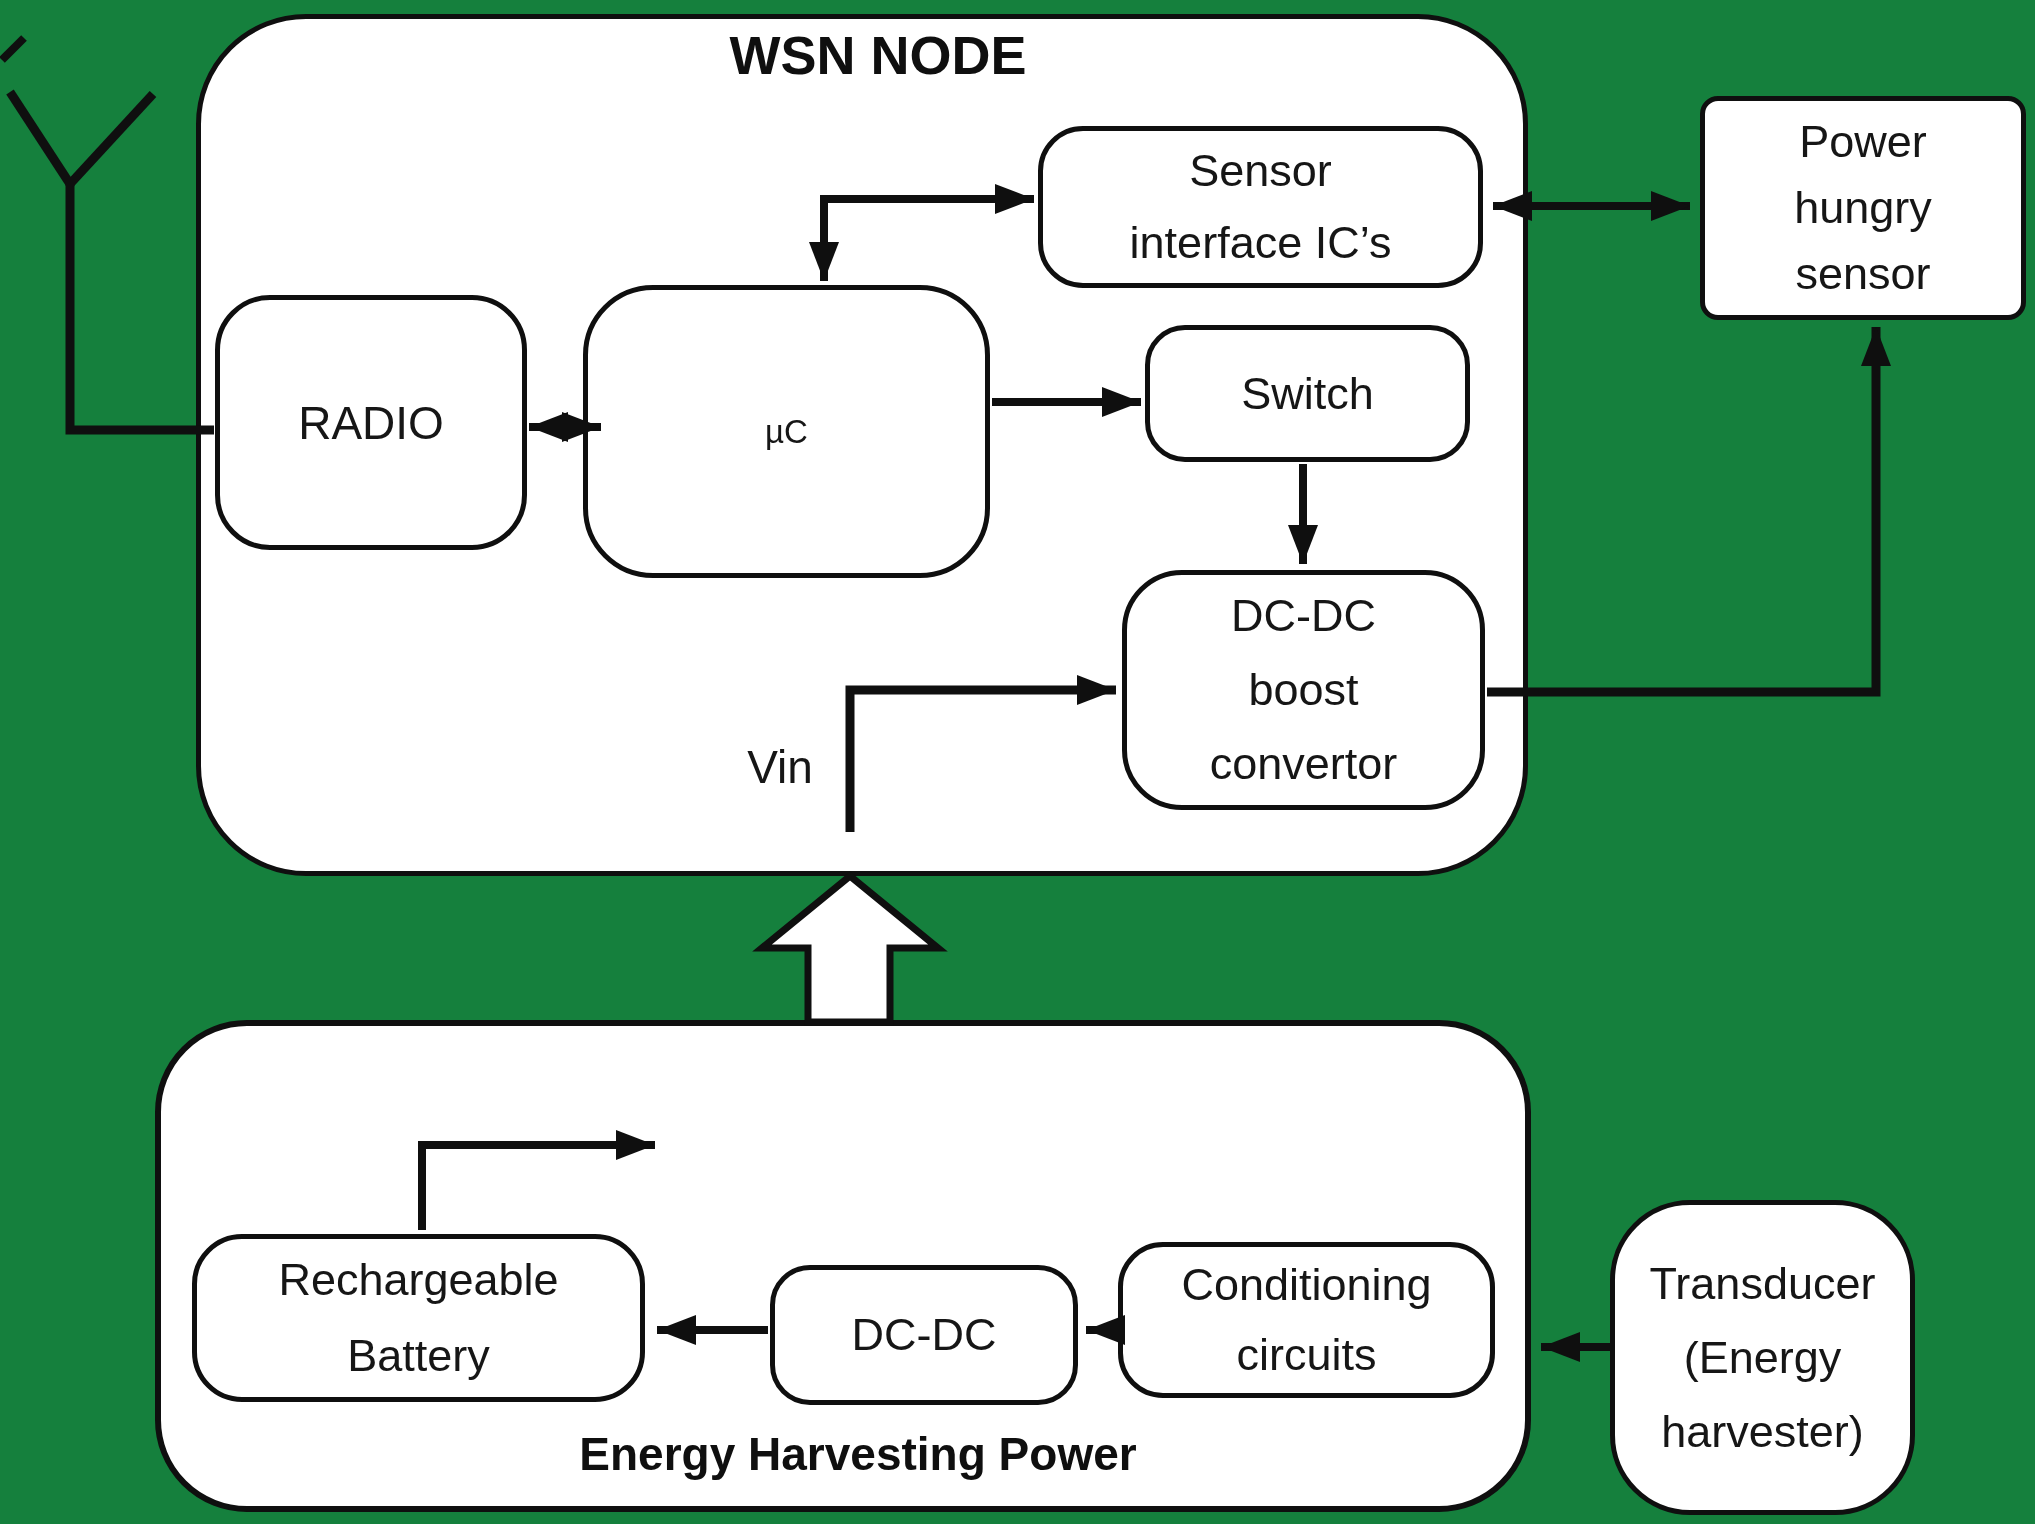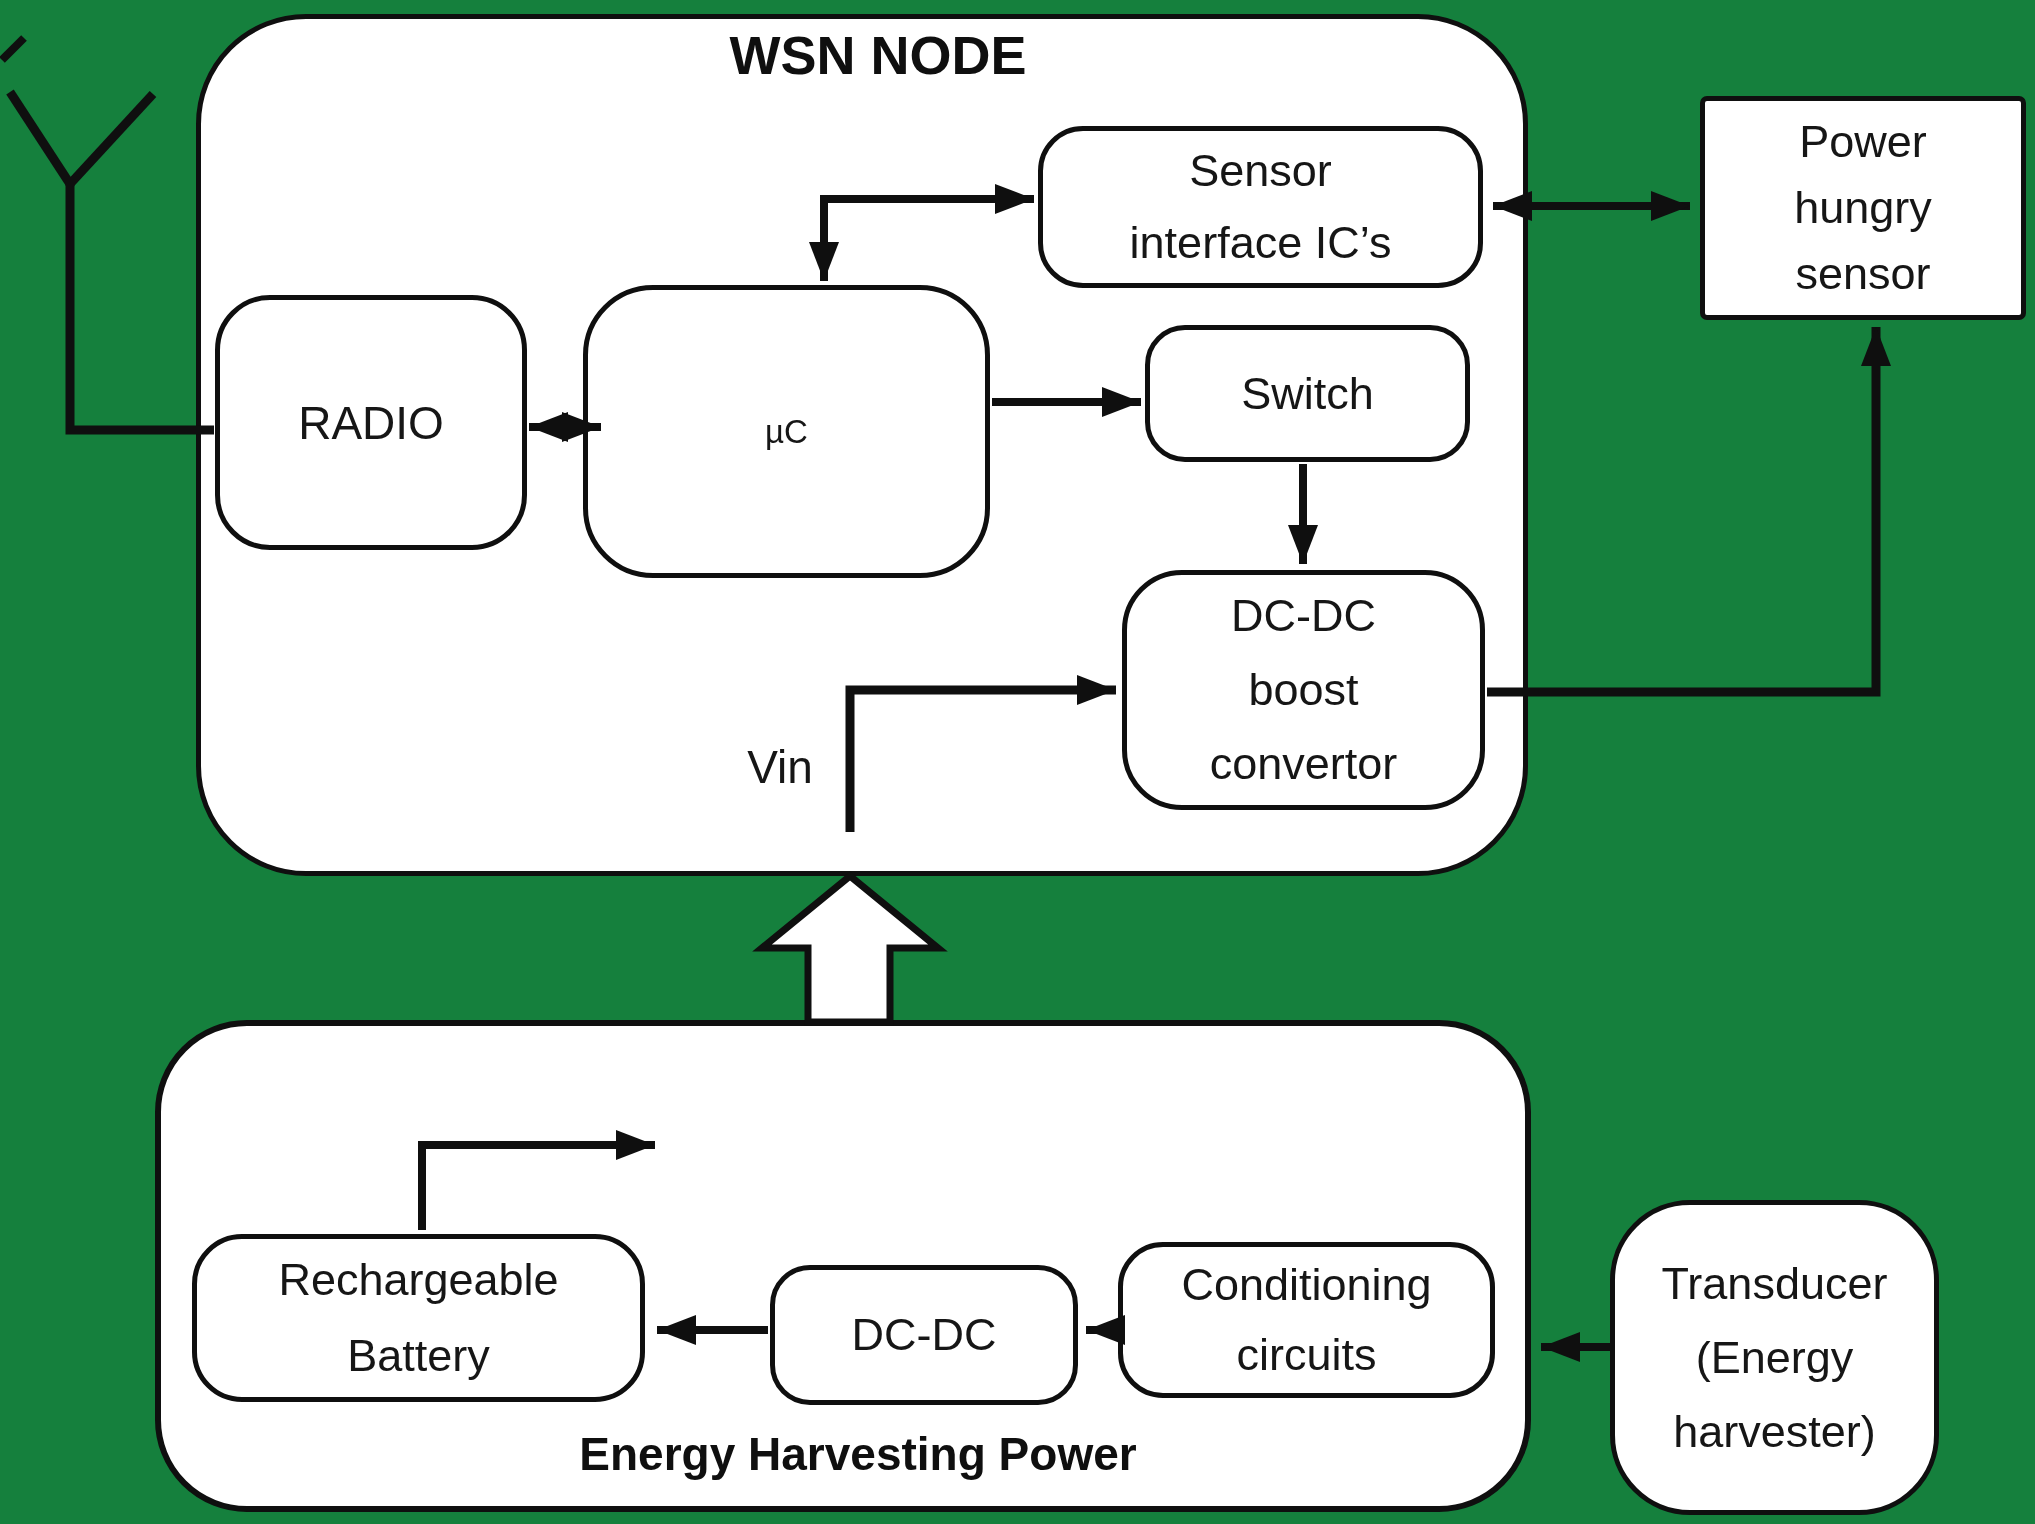--- a/index.html
+++ b/index.html
@@ -80,27 +80,27 @@
   <div class="box" style="left:1145px;top:325px;width:325px;height:137px;border-radius:40px;">
     <span>Switch</span>
   </div>
 
   <div class="box" style="left:1122px;top:570px;width:363px;height:240px;border-radius:60px;line-height:74px;">
     <span>DC-DC</span>
     <span>boost</span>
     <span>convertor</span>
   </div>
 
-  <div class="box" style="left:1700px;top:96px;width:326px;height:224px;border-radius:7px;line-height:66px;">
+  <div class="box" style="left:1700px;top:96px;width:326px;height:224px;border-radius:18px;line-height:66px;">
     <span>Power</span>
     <span>hungry</span>
     <span>sensor</span>
   </div>
 
-  <div class="box" style="left:1610px;top:1200px;width:329px;height:315px;border-radius:80px;line-height:74px;">
+  <div class="box" style="left:1610px;top:1200px;width:305px;height:315px;border-radius:80px;line-height:74px;">
     <span>Transducer</span>
     <span>(Energy</span>
     <span>harvester)</span>
   </div>
 
 
   <div class="box" style="left:192px;top:1234px;width:453px;height:168px;border-radius:50px;line-height:76px;">
     <span>Rechargeable</span>
     <span>Battery</span>
   </div>

